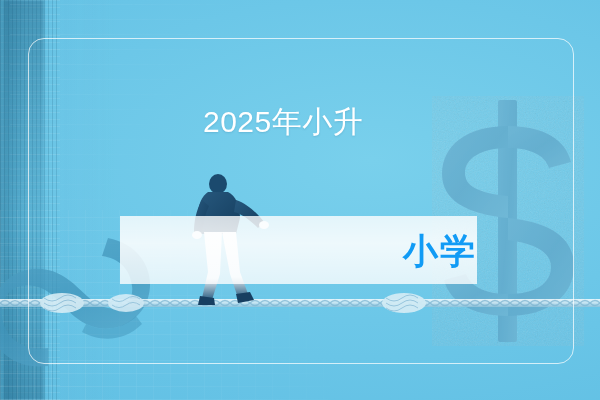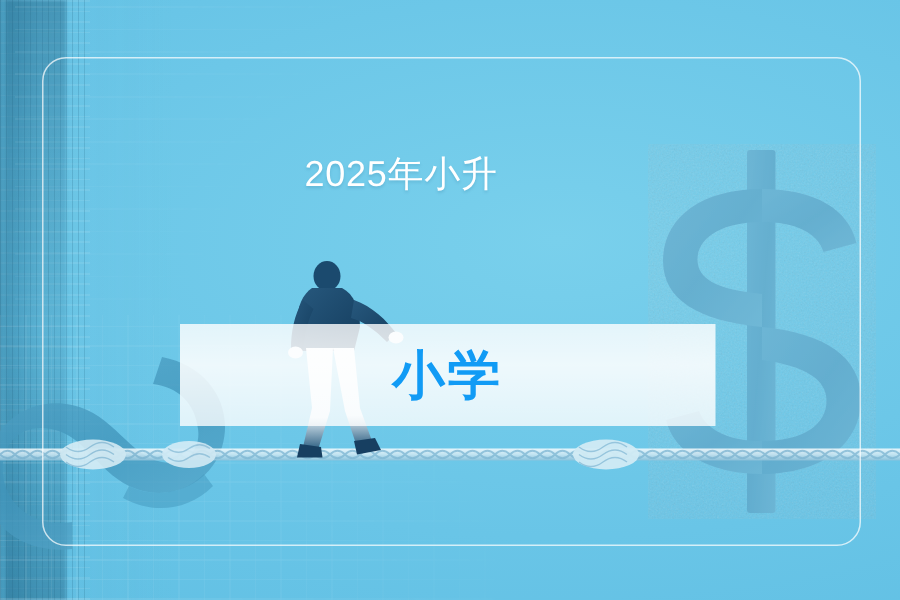--- a/index.html
+++ b/index.html
@@ -139,38 +139,38 @@
   .band {
     position: absolute;
     left: 120px; top: 216px;
     width: 357px; height: 68px;
     background: linear-gradient(180deg,
       rgba(255,255,255,.80) 0%,
       rgba(255,255,255,.88) 40%,
       rgba(255,255,255,.78) 100%);
     display: flex;
     align-items: center;
-    justify-content: center;
+    justify-content: flex-end;
   }
 
   .band-label {
     font-size: 35px;
     font-weight: bold;
     color: #119bf5;
     letter-spacing: 2px;
     line-height: 1;
   }
 
   
   .headline {
     position: absolute;
     left: 203px; top: 100px;
     width: 240px;
     color: #ffffff;
-    font-size: 24px;
+    font-size: 30px;
     line-height: 1.45;
     letter-spacing: .5px;
     text-shadow: 0 1px 2px rgba(40,110,145,.22);
   }
   .headline-line { display: block; white-space: nowrap; }
 </style>
 </head>
 <body>
 
 <div id="stage">

